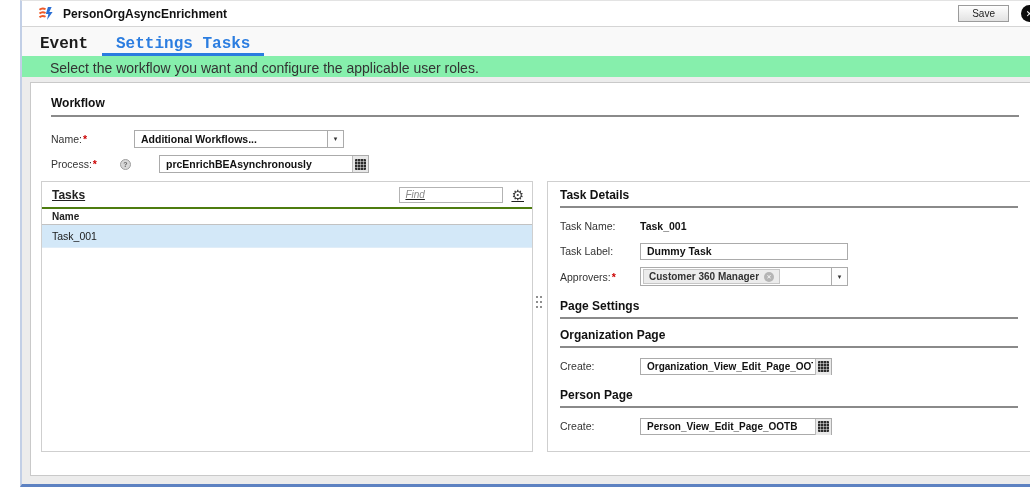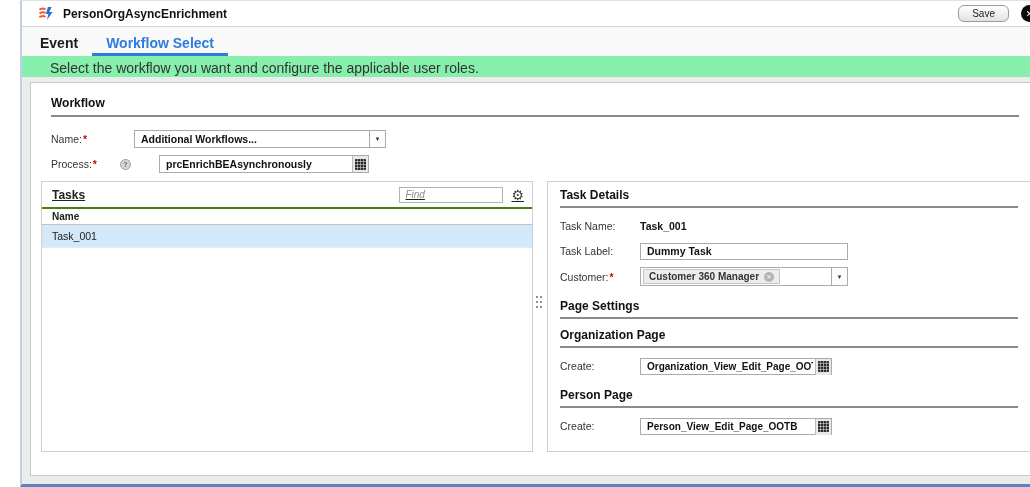--- a/index.html
+++ b/index.html
@@ -13,31 +13,31 @@
     background: #ececec; display: flex; flex-direction: column; overflow: hidden; margin-left: 20px;
   }
 
   
   .hdr { height: 26px; background: #fff; border-bottom: 1px solid #d5d5d5;
          display: flex; align-items: center; padding: 0 10px; flex: 0 0 auto; }
   .logo { width: 17px; height: 15px; margin: 0 8px 0 6px; flex: 0 0 auto; }
   .hdr-title { font-weight: bold; font-size: 12px; color: #111; }
   .hdr-spacer { flex: 1; }
   .save-btn { font-size: 10px; color: #222; padding: 2px 13px;
-              border: 1px solid #9b9b9b; border-radius: 6px;
+              border: 1px solid #9b9b9b; border-radius: 0;
               background: linear-gradient(#fefefe, #e2e2e2); cursor: pointer; }
   .close-btn { width: 17px; height: 17px; border-radius: 50%; background: #0d0d0d;
                color: #fff; font-size: 9px; font-weight: bold; display: flex;
                align-items: center; justify-content: center; margin-left: 12px; cursor: pointer; }
 
   
   .tabbar { height: 29px; background: #f9f9f9; display: flex; align-items: stretch;
             padding: 0 4px; flex: 0 0 auto; }
-  .tab { font-size: 14px; font-weight: bold; color: #1c1c1c; padding: 8px 14px 0;
-         border-bottom: 3px solid transparent; cursor: pointer; }
+  .tab { font-size: 16px; font-weight: bold; color: #1c1c1c; padding: 8px 14px 0;
+         border-bottom: 3px solid transparent; cursor: pointer; font-family: Liberation Mono, monospace; }
   .tab.active { color: #2b7de0; border-bottom-color: #2b7de0; }
 
   .desc-row { height: 21px; background: #86efac; padding: 4px 28px 0;
               font-size: 14px; color: #333; flex: 0 0 auto; }
 
   
   .content { flex: 1; padding: 5px 8px 8px; }
   .card { position: relative; background: #fff; border: 1px solid #c9c9c9;
           height: 394px; width: 100%; }
 
@@ -49,21 +49,21 @@
   .form-row + .form-row { margin-top: 7px; }
   .f-label { font-size: 10.5px; color: #333; }
   .lbl-name { width: 58px; }
   .lbl-process { width: 44px; }
   .req { color: #cc0000; font-weight: bold; margin-left: 1px; }
   .help-ic { width: 11px; height: 11px; border-radius: 50%; background: #d8d8d8;
              border: 1px solid #9e9e9e; color: #666; font-size: 7px; font-weight: bold;
              display: inline-flex; align-items: center; justify-content: center;
              margin: 0 3px 0 0; }
 
-  .dropdown { position: relative; width: 252px; height: 18px; border: 1px solid #ababab;
+  .dropdown { position: relative; width: 210px; height: 18px; border: 1px solid #ababab;
               background: #fff; display: flex; align-items: center; cursor: pointer; }
   .dd-value { font-size: 10.5px; font-weight: bold; padding-left: 6px; color: #111; }
   .dd-arrow { position: absolute; right: 0; top: 0; bottom: 0; width: 16px;
               border-left: 1px solid #ababab; display: flex; align-items: center;
               justify-content: center; font-size: 7px; color: #333;
               font-family: "DejaVu Sans", sans-serif; background: #fdfdfd; }
 
   .picker-wrap { position: relative; width: 210px; height: 18px; }
   .txt-input { width: 100%; height: 100%; border: 1px solid #ababab; font-size: 10.5px;
                font-weight: bold; padding: 0 18px 0 6px; color: #111;
@@ -132,21 +132,21 @@
       <polygon points="10,1 14,1 11.5,6.5 15,6.5 9,15 10.5,8.5 7.8,8.5" fill="#2a6fd4"></polygon>
     </svg>
     <div class="hdr-title">PersonOrgAsyncEnrichment</div>
     <div class="hdr-spacer"></div>
     <button class="save-btn">Save</button>
     <div class="close-btn">✕</div>
   </div>
 
   <div class="tabbar">
     <div class="tab">Event</div>
-    <div class="tab active">Workflow Select</div>
+    <div class="tab active">Settings Tasks</div>
   </div>
 
   <div class="desc-row">Select the workflow you want and configure the applicable user roles.</div>
 
   <div class="content">
     <div class="card">
 
       <div class="section-title wf-head">Workflow</div>
       <div class="wf-rule"></div>
 
@@ -194,21 +194,21 @@
         </div>
 
         <div class="dt-row">
           <span class="dt-label">Task Label:</span>
           <span class="picker-wrap input-med">
             <input class="txt-input" type="text" value="Dummy Task" style="">
           </span>
         </div>
 
         <div class="dt-row">
-          <span class="dt-label"><span>Customer:</span><span class="req">*</span></span>
+          <span class="dt-label"><span>Approvers:</span><span class="req">*</span></span>
           <div class="combo">
             <span class="chip">
               <span>Customer 360 Manager</span>
               <span class="chip-x">✕</span>
             </span>
             <span class="dd-arrow">▾</span>
           </div>
         </div>
 
 

